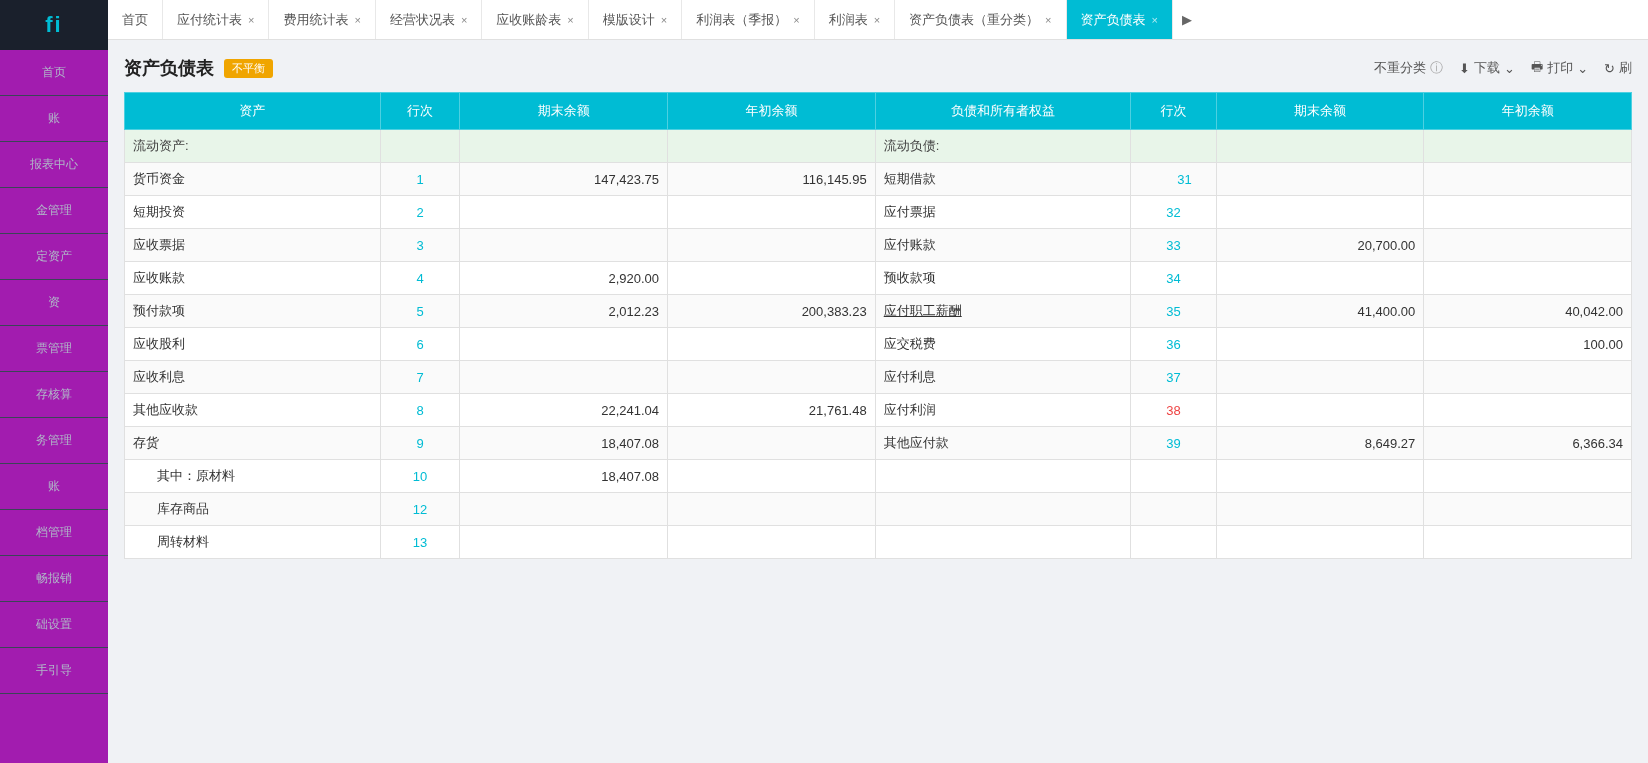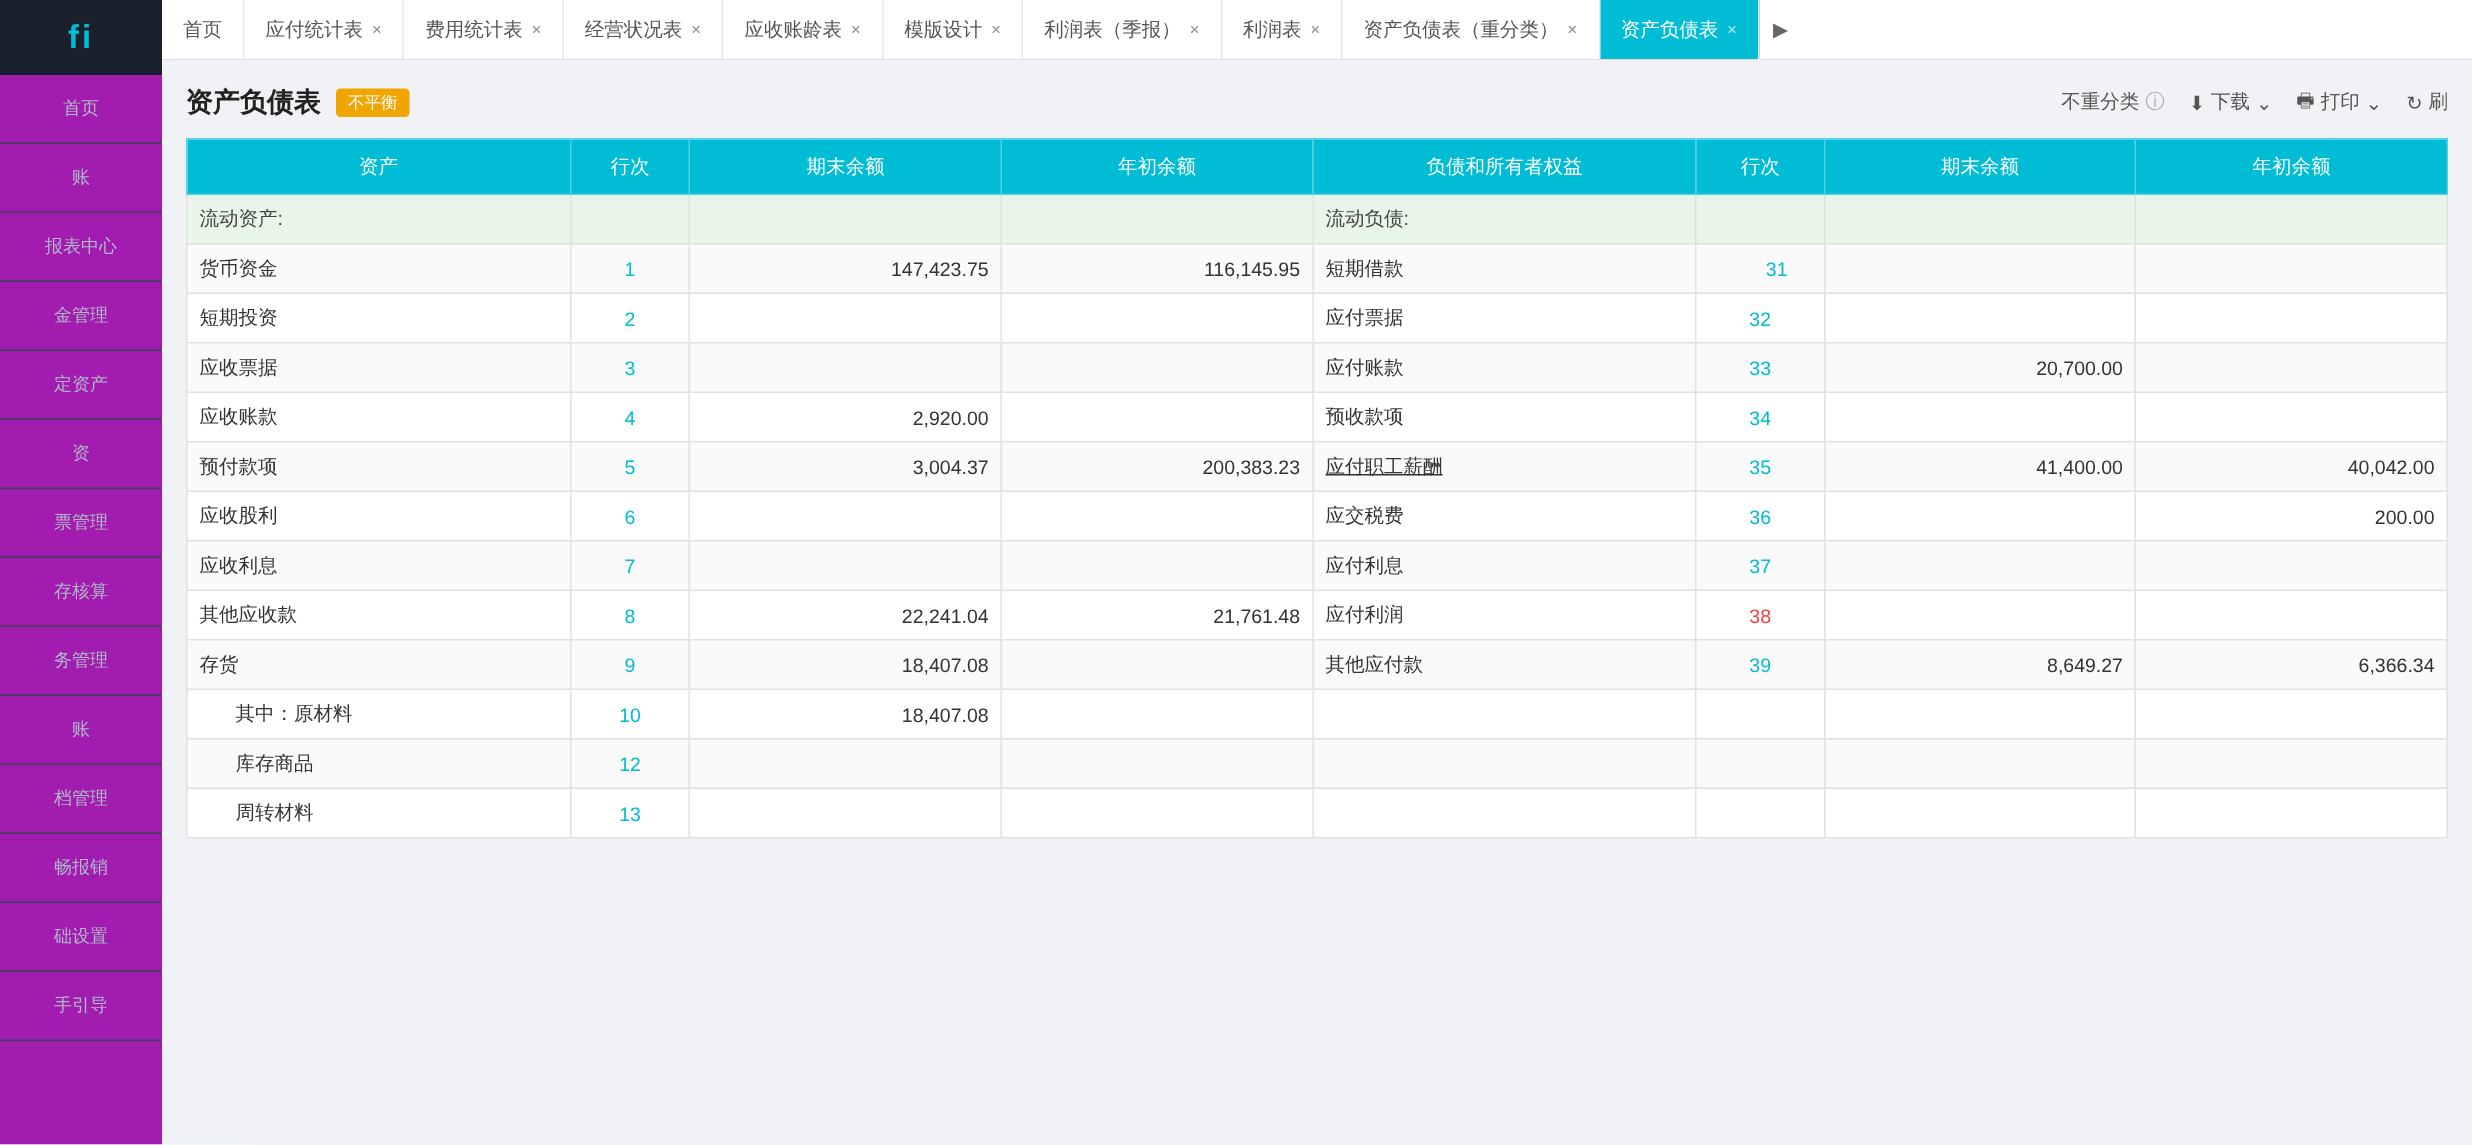--- a/index.html
+++ b/index.html
@@ -323,36 +323,36 @@
         <td class="col-amount">2,920.00</td>
         <td class="col-amount"></td>
         <td class="col-liability" style="">预收款项</td>
         <td class="col-row-num" style="color:#00bcd4;">34</td>
         <td class="col-amount"></td>
         <td class="col-amount"></td>
       </tr>
           <tr>
         <td class="col-asset">预付款项</td>
         <td class="col-row-num" style="color:#00bcd4;">5</td>
-        <td class="col-amount">3,004.37</td>
+        <td class="col-amount">2,012.23</td>
         <td class="col-amount">200,383.23</td>
         <td class="col-liability" style="text-decoration:underline;">应付职工薪酬</td>
         <td class="col-row-num" style="color:#00bcd4;">35</td>
         <td class="col-amount">41,400.00</td>
         <td class="col-amount">40,042.00</td>
       </tr>
           <tr>
         <td class="col-asset">应收股利</td>
         <td class="col-row-num" style="color:#00bcd4;">6</td>
         <td class="col-amount"></td>
         <td class="col-amount"></td>
         <td class="col-liability" style="">应交税费</td>
         <td class="col-row-num" style="color:#00bcd4;">36</td>
         <td class="col-amount"></td>
-        <td class="col-amount">200.00</td>
+        <td class="col-amount">100.00</td>
       </tr>
           <tr>
         <td class="col-asset">应收利息</td>
         <td class="col-row-num" style="color:#00bcd4;">7</td>
         <td class="col-amount"></td>
         <td class="col-amount"></td>
         <td class="col-liability" style="">应付利息</td>
         <td class="col-row-num" style="color:#00bcd4;">37</td>
         <td class="col-amount"></td>
         <td class="col-amount"></td>

